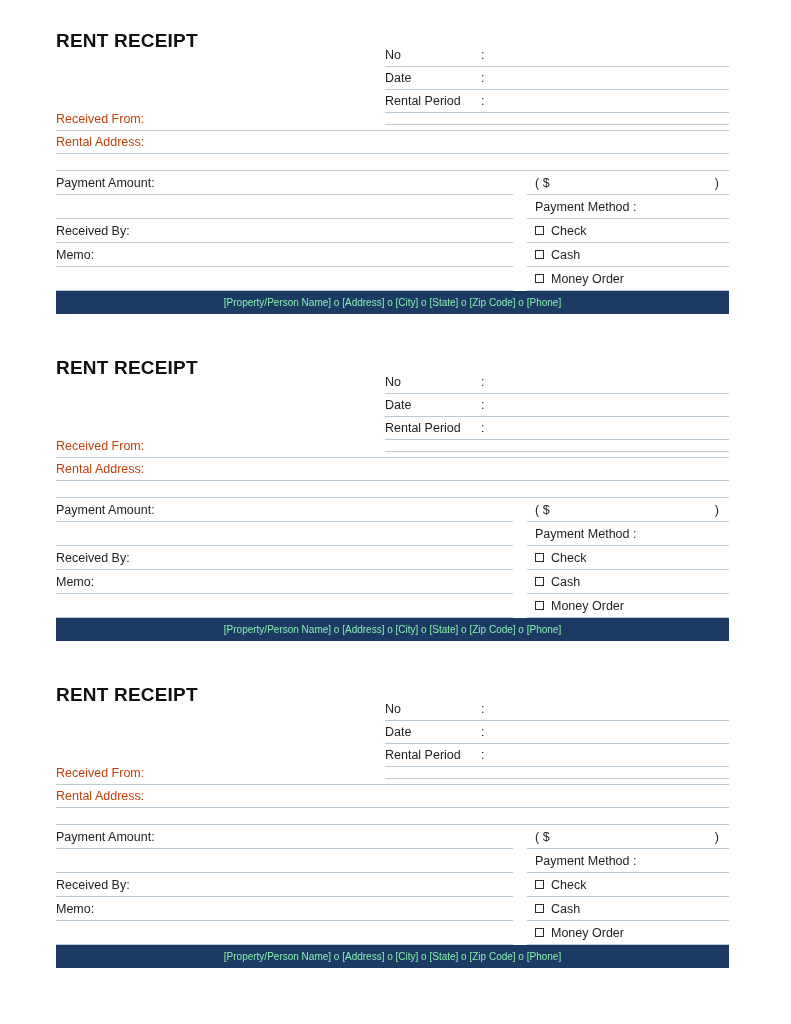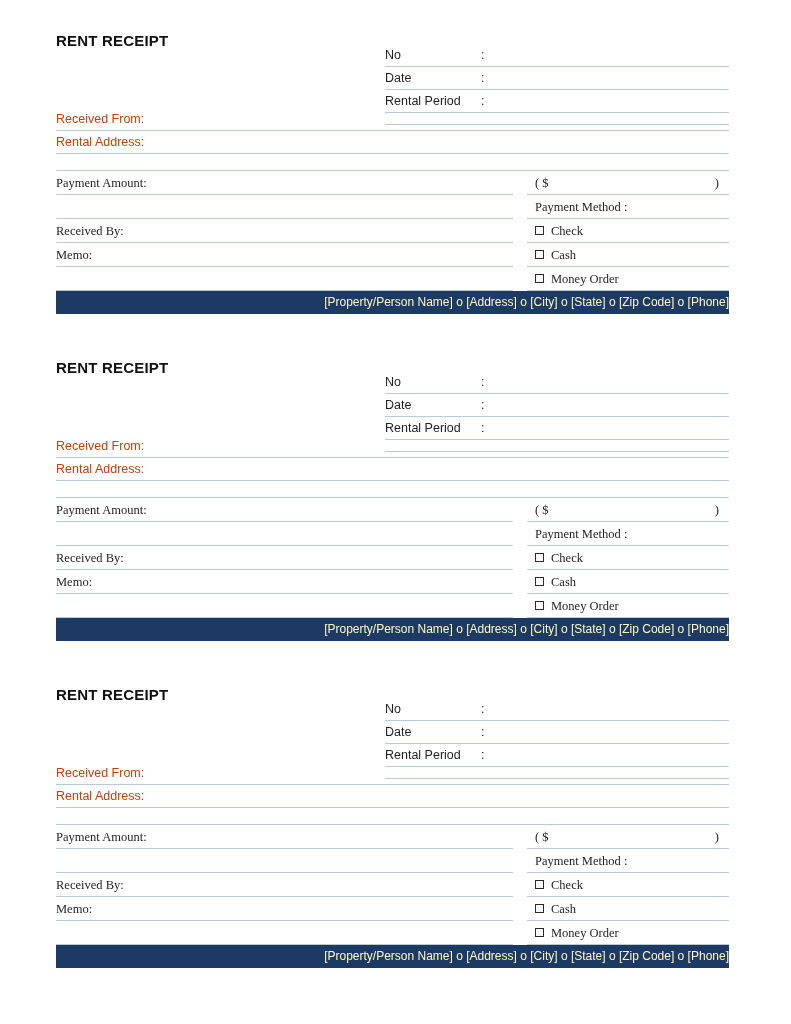--- a/index.html
+++ b/index.html
@@ -24,21 +24,21 @@
   }
 
   .receipt {
     position: absolute;
     left: 56px;
     width: 673px;
   }
 
   
   .title {
-    font-size: 15px;
+    font-size: 19px;
     font-weight: bold;
     letter-spacing: 0.2px;
     color: #111111;
     line-height: 26px;
     height: 26px;
     margin: 0;
     padding: 0;
   }
 
   
@@ -89,21 +89,20 @@
   .gaprow {
     height: 17px;
     border-bottom: 1px solid #b9c9d6;
     box-sizing: border-box;
   }
 
   
   .paygrid {
     display: flex;
     width: 673px;
-    font-family: Liberation Serif, serif;
   }
   .paycol-left {
     width: 457px;
     flex: 0 0 457px;
   }
   .paycol-gap {
     width: 14px;
     flex: 0 0 14px;
   }
   .paycol-right {
@@ -146,23 +145,23 @@
   }
   .pm-label {
     padding-left: 8px;
   }
 
   
   .footer-bar {
     height: 23px;
     line-height: 23px;
     background: #1c3a64;
-    color: #fef9c3;
-    font-size: 12px;
-    text-align: right;
+    color: #86efac;
+    font-size: 10px;
+    text-align: center;
     width: 673px;
     box-sizing: border-box;
     white-space: nowrap;
     overflow: hidden;
   }
 </style>
 </head>
 <body>
 
 <div class="page">

